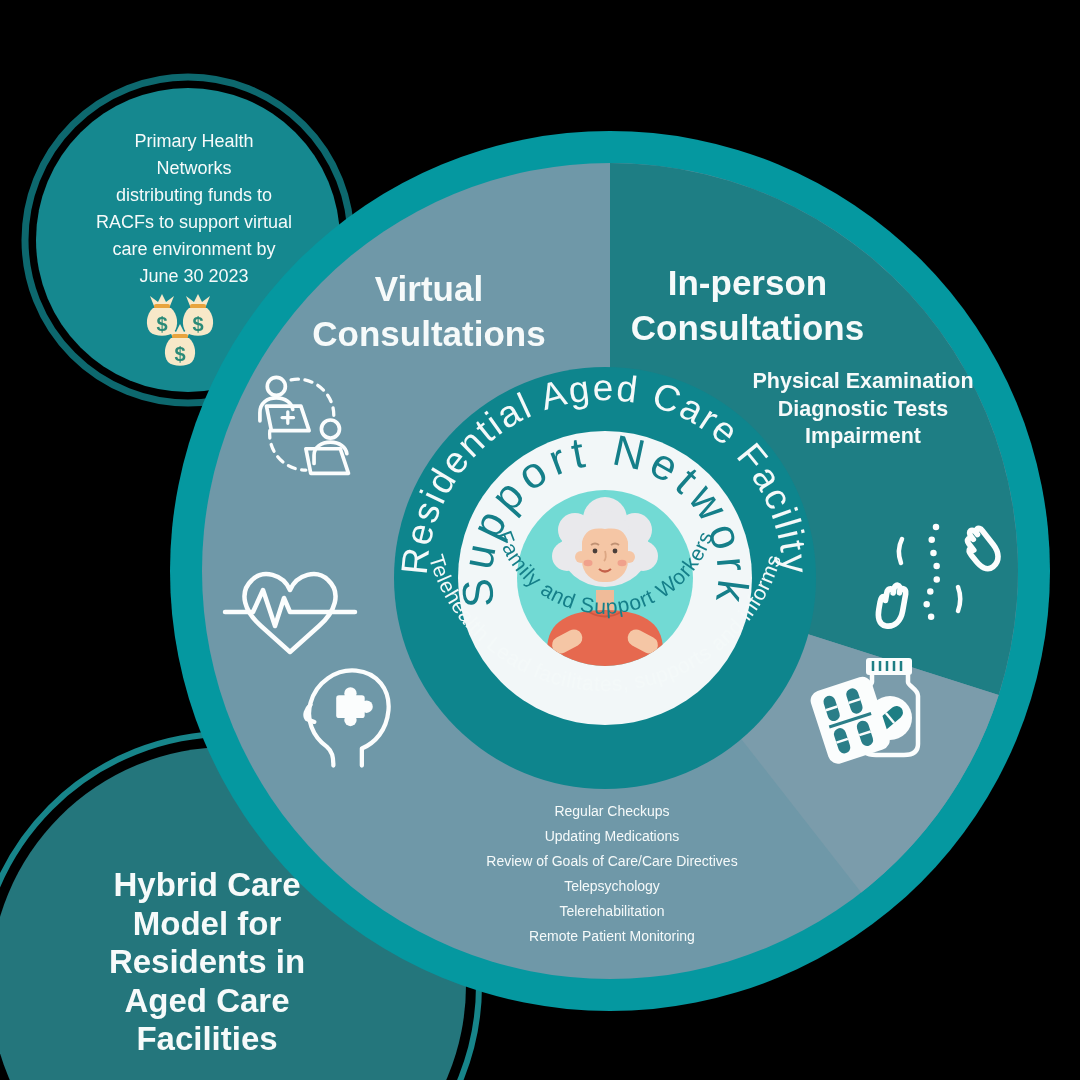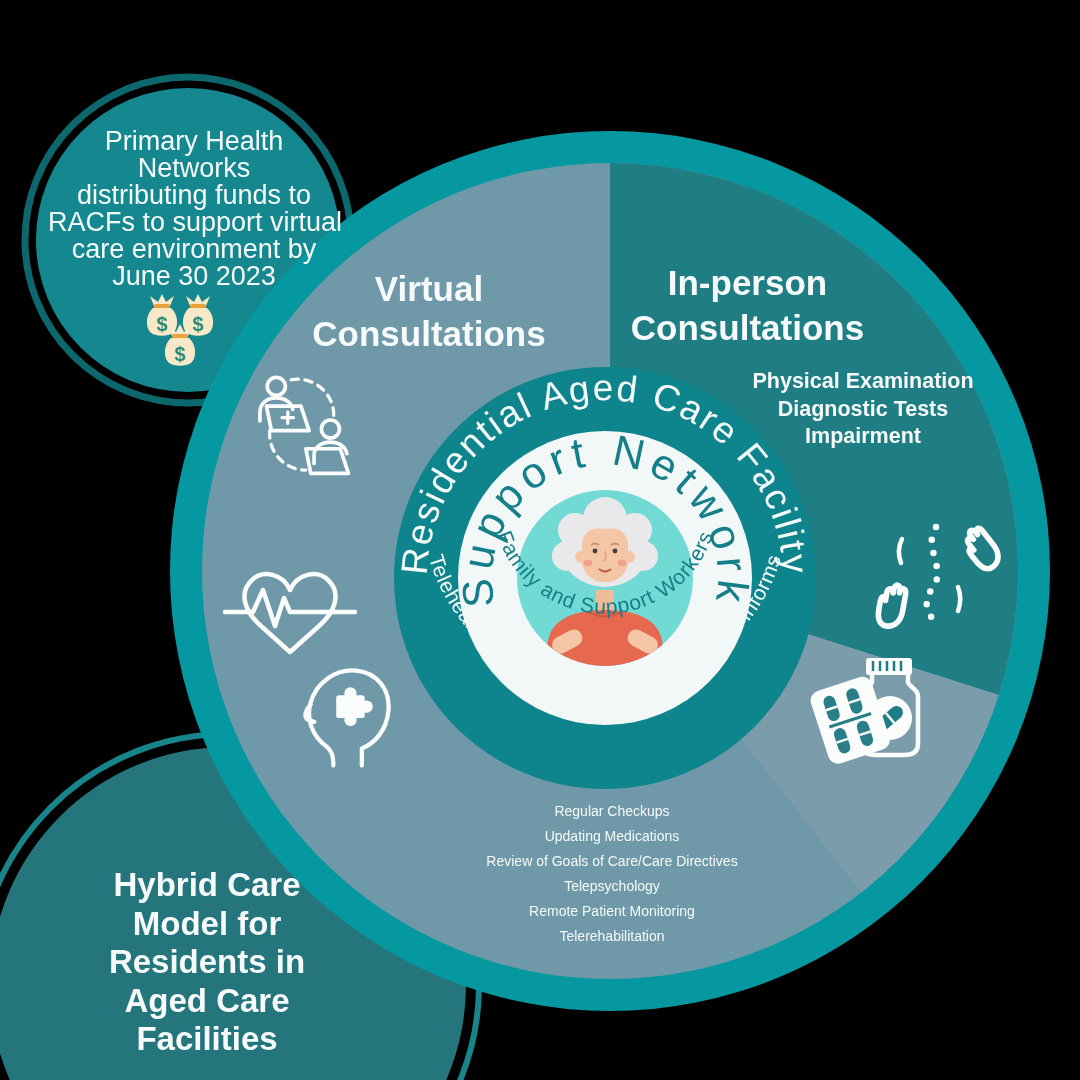--- a/index.html
+++ b/index.html
@@ -3,21 +3,21 @@
 <meta charset="utf-8">
 <style>
   html,body{margin:0;padding:0;background:#000;}
   .stage{
     position:relative;width:1080px;height:1080px;background:#000;overflow:hidden;
     font-family:"Liberation Sans",sans-serif;
   }
   .stage svg{position:absolute;left:0;top:0;}
   .txt{position:absolute;text-align:center;color:#f6fafa;}
   .txt .line{white-space:nowrap;}
-  .funding{left:48px;top:128px;width:292px;font-size:27px;line-height:27px;font-weight:500;}
+  .funding{left:48px;top:128px;width:292px;font-size:18px;line-height:27px;font-weight:500;}
   .hybrid{left:36px;top:866px;width:342px;font-size:33px;line-height:38.5px;font-weight:600;}
   .vtitle{left:278px;top:266px;width:302px;font-size:35px;line-height:45px;font-weight:600;}
   .ptitle{left:600px;top:260px;width:295px;font-size:35px;line-height:45px;font-weight:600;}
   .pitems{left:714px;top:368px;width:298px;font-size:21.5px;line-height:27.5px;font-weight:700;}
   .sitems{left:362px;top:799px;width:500px;font-size:14px;line-height:25px;font-weight:500;}
   .arcOT{font-size:37px;font-weight:500;fill:#f4f9f9;letter-spacing:2px;}
   .arcIT{font-size:43px;font-weight:500;fill:#157f89;letter-spacing:6px;}
   .arcIB{font-size:21px;font-weight:500;fill:#157f89;letter-spacing:0.8px;}
   .arcOB{font-size:21px;font-weight:500;fill:#f4f9f9;letter-spacing:0.5px;}
   .ic{stroke:#fbfdfd;stroke-width:4.5;fill:none;stroke-linecap:round;stroke-linejoin:round;}
@@ -214,17 +214,17 @@
 <div class="txt pitems">
       <div class="line">Physical Examination</div>
       <div class="line">Diagnostic Tests</div>
       <div class="line">Impairment</div>
     </div>
 <div class="txt sitems">
       <div class="line">Regular Checkups</div>
       <div class="line">Updating Medications</div>
       <div class="line">Review of Goals of Care/Care Directives</div>
       <div class="line">Telepsychology</div>
+      <div class="line">Telerehabilitation</div>
       <div class="line">Remote Patient Monitoring</div>
-      <div class="line">Telerehabilitation</div>
     </div>
 
 </div>
 
 </body></html>

